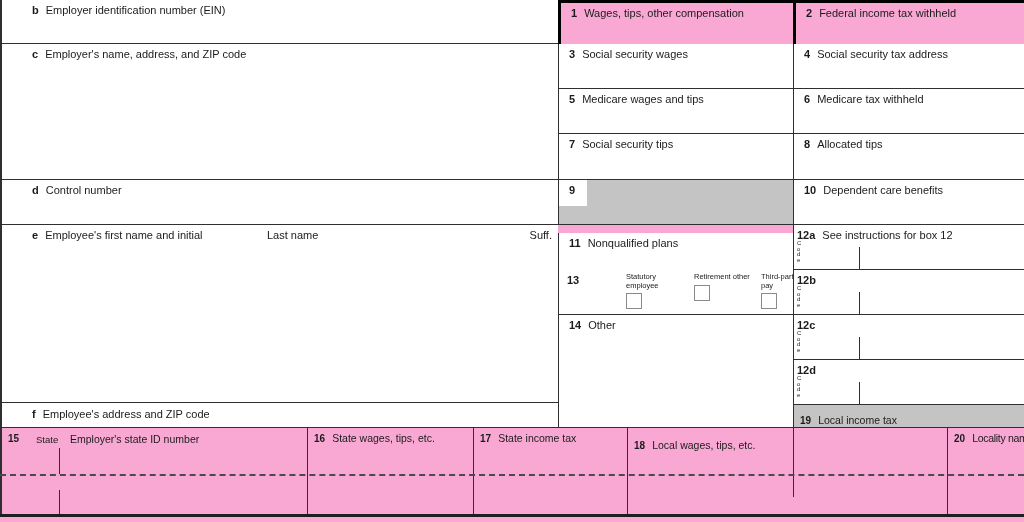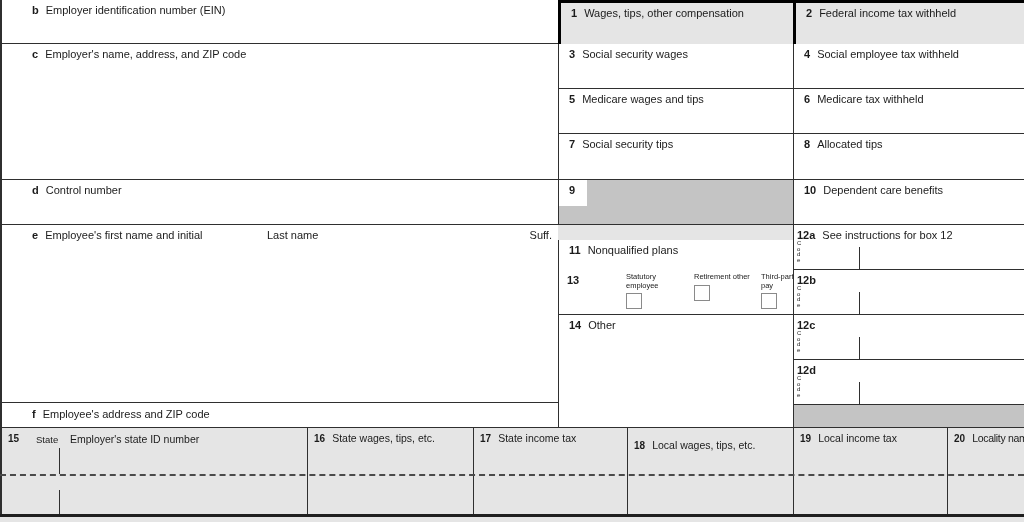--- a/index.html
+++ b/index.html
@@ -1,19 +1,19 @@
 <!DOCTYPE html>
 <html><head>
 <meta charset="utf-8">
 <style>
   * { margin:0; padding:0; box-sizing:border-box; }
   html,body { background:#ffffff; }
   .page {
     position:relative; width:1024px; height:522px;
-    background:#e5e5e5; overflow:hidden;
+    background:#f9a8d4; overflow:hidden;
     font-family:"Liberation Sans", sans-serif;
     color:#1b1b1b;
   }
   .cell { position:absolute; background:#fff; }
   .bl { border-left:2px solid #2f2f2f; }
   .bl1 { border-left:1px solid #2f2f2f; }
   .bb { border-bottom:1px solid #2f2f2f; }
   .lab { padding:4px 4px 0 10px; font-size:11px; line-height:13px; white-space:nowrap; }
   .lab-left { padding-left:30px; }
   .num { font-weight:700; padding-right:7px; font-size:11px; }
@@ -101,21 +101,21 @@
     </div>
   </div>
 
   <div class="cell bl1 bb" style="left:558px;top:44px;width:235px;height:45px;">
     <div class="lab">
       <span class="num">3</span><span class="txt">Social security wages</span>
     </div>
   </div>
   <div class="cell bl1 bb" style="left:793px;top:44px;width:231px;height:45px;">
     <div class="lab">
-      <span class="num">4</span><span class="txt">Social employee tax withheld</span>
+      <span class="num">4</span><span class="txt">Social security tax address</span>
     </div>
   </div>
 
   <div class="cell bl1 bb" style="left:558px;top:89px;width:235px;height:45px;">
     <div class="lab">
       <span class="num">5</span><span class="txt">Medicare wages and tips</span>
     </div>
   </div>
   <div class="cell bl1 bb" style="left:793px;top:89px;width:231px;height:45px;">
     <div class="lab">
@@ -136,21 +136,21 @@
 
   <div class="cell bl1 bb gray" style="left:558px;top:180px;width:235px;height:45px;">
     <div class="notch9">9</div>
   </div>
   <div class="cell bl1 bb" style="left:793px;top:180px;width:231px;height:45px;">
     <div class="lab">
       <span class="num">10</span><span class="txt">Dependent care benefits</span>
     </div>
   </div>
 
-  <div class="cell bl1 bb" style="left:558px;top:240px;width:235px;height:45px;">
+  <div class="cell bl1 bb" style="left:558px;top:233px;width:235px;height:45px;">
     <div class="lab">
       <span class="num">11</span><span class="txt">Nonqualified plans</span>
     </div>
   </div>
 
   <div class="cell bl1 bb" style="left:793px;top:225px;width:231px;height:45px;">
     <div class="lab" style="padding-left:3px;">
       <span class="num">12a</span><span class="txt">See instructions for box 12</span>
     </div>
     <div class="codecol">Code</div>
@@ -229,21 +229,21 @@
         <span class="num">17</span><span class="txt sm">State income tax</span>
       </div>
     </div>
 
     <div class="cell bl1" style="left:627px;top:428px;width:166px;height:87px;background:transparent;">
       <div class="lab" style="padding-left:6px;margin-top:7px;">
         <span class="num">18</span><span class="txt sm">Local wages, tips, etc.</span>
       </div>
     </div>
 
-    <div class="cell bl1" style="left:793px;top:428px;width:154px;height:87px;background:transparent;">
+    <div class="cell bl1" style="left:793px;top:410px;width:154px;height:87px;background:transparent;">
       <div class="lab" style="padding-left:6px;">
         <span class="num">19</span><span class="txt sm">Local income tax</span>
       </div>
     </div>
 
     <div class="cell bl1" style="left:947px;top:428px;width:77px;height:87px;background:transparent;">
       <div class="lab" style="padding-left:6px;">
         <span class="num">20</span><span class="txt loclbl">Locality name</span>
       </div>
     </div>

